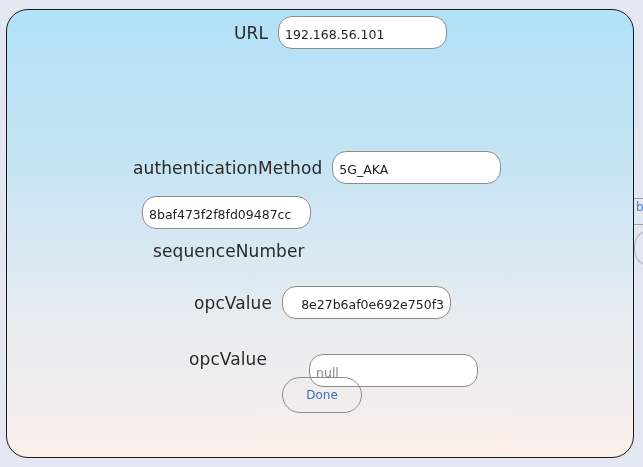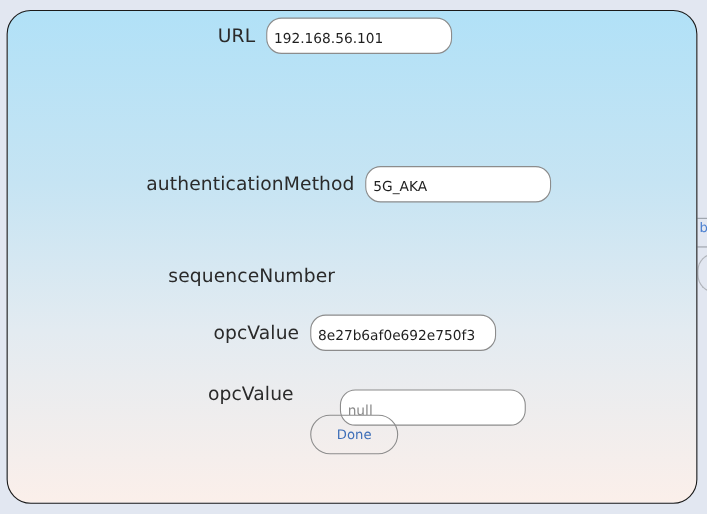--- a/index.html
+++ b/index.html
@@ -92,41 +92,42 @@
 
 <div class="backdrop-peek">
   <div class="peek-line-top"></div>
   <span class="peek-letter">b</span>
   <div class="peek-line-bottom"></div>
   <div class="peek-arc"></div>
 </div>
 
 <div class="modal">
 
-  <div class="row" style="left:191px; top:6px;">
+  <div class="row" style="left:227px; top:6px;">
     <span class="label">URL</span>
     <input class="field" style="width: 169px;" type="text" value="192.168.56.101">
   </div>
 
 
   <div class="row" style="left:126px; top:141px;">
     <span class="label">authenticationMethod</span>
     <input class="field" style="width: 169px;" type="text" value="5G_AKA">
   </div>
 
   <div class="row" style="left:135px; top:186px;">
+    <input class="field" style="width: 169px;" type="text" value="8baf473f2f8fd09487cc">
   </div>
 
   <div class="row" style="left:146px; top:231px;">
     <span class="label">sequenceNumber</span>
   </div>
 
   <div class="row" style="left:187px; top:276px;">
     <span class="label">opcValue</span>
-    <input class="field" style="width: 169px;" type="text" value="8e27b6af0e692e750f3">
+    <input class="field" style="width: 169px; text-align: right;" type="text" value="8e27b6af0e692e750f3">
   </div>
 
   <div class="row" style="left:182px; top:321px;gap:32px;">
     <span class="label">opcValue</span>
     <input class="field" style="width: 169px; margin-top: 23px;" type="text" placeholder="null">
   </div>
 
   <button class="done-button">Done</button>
 </div>
 

